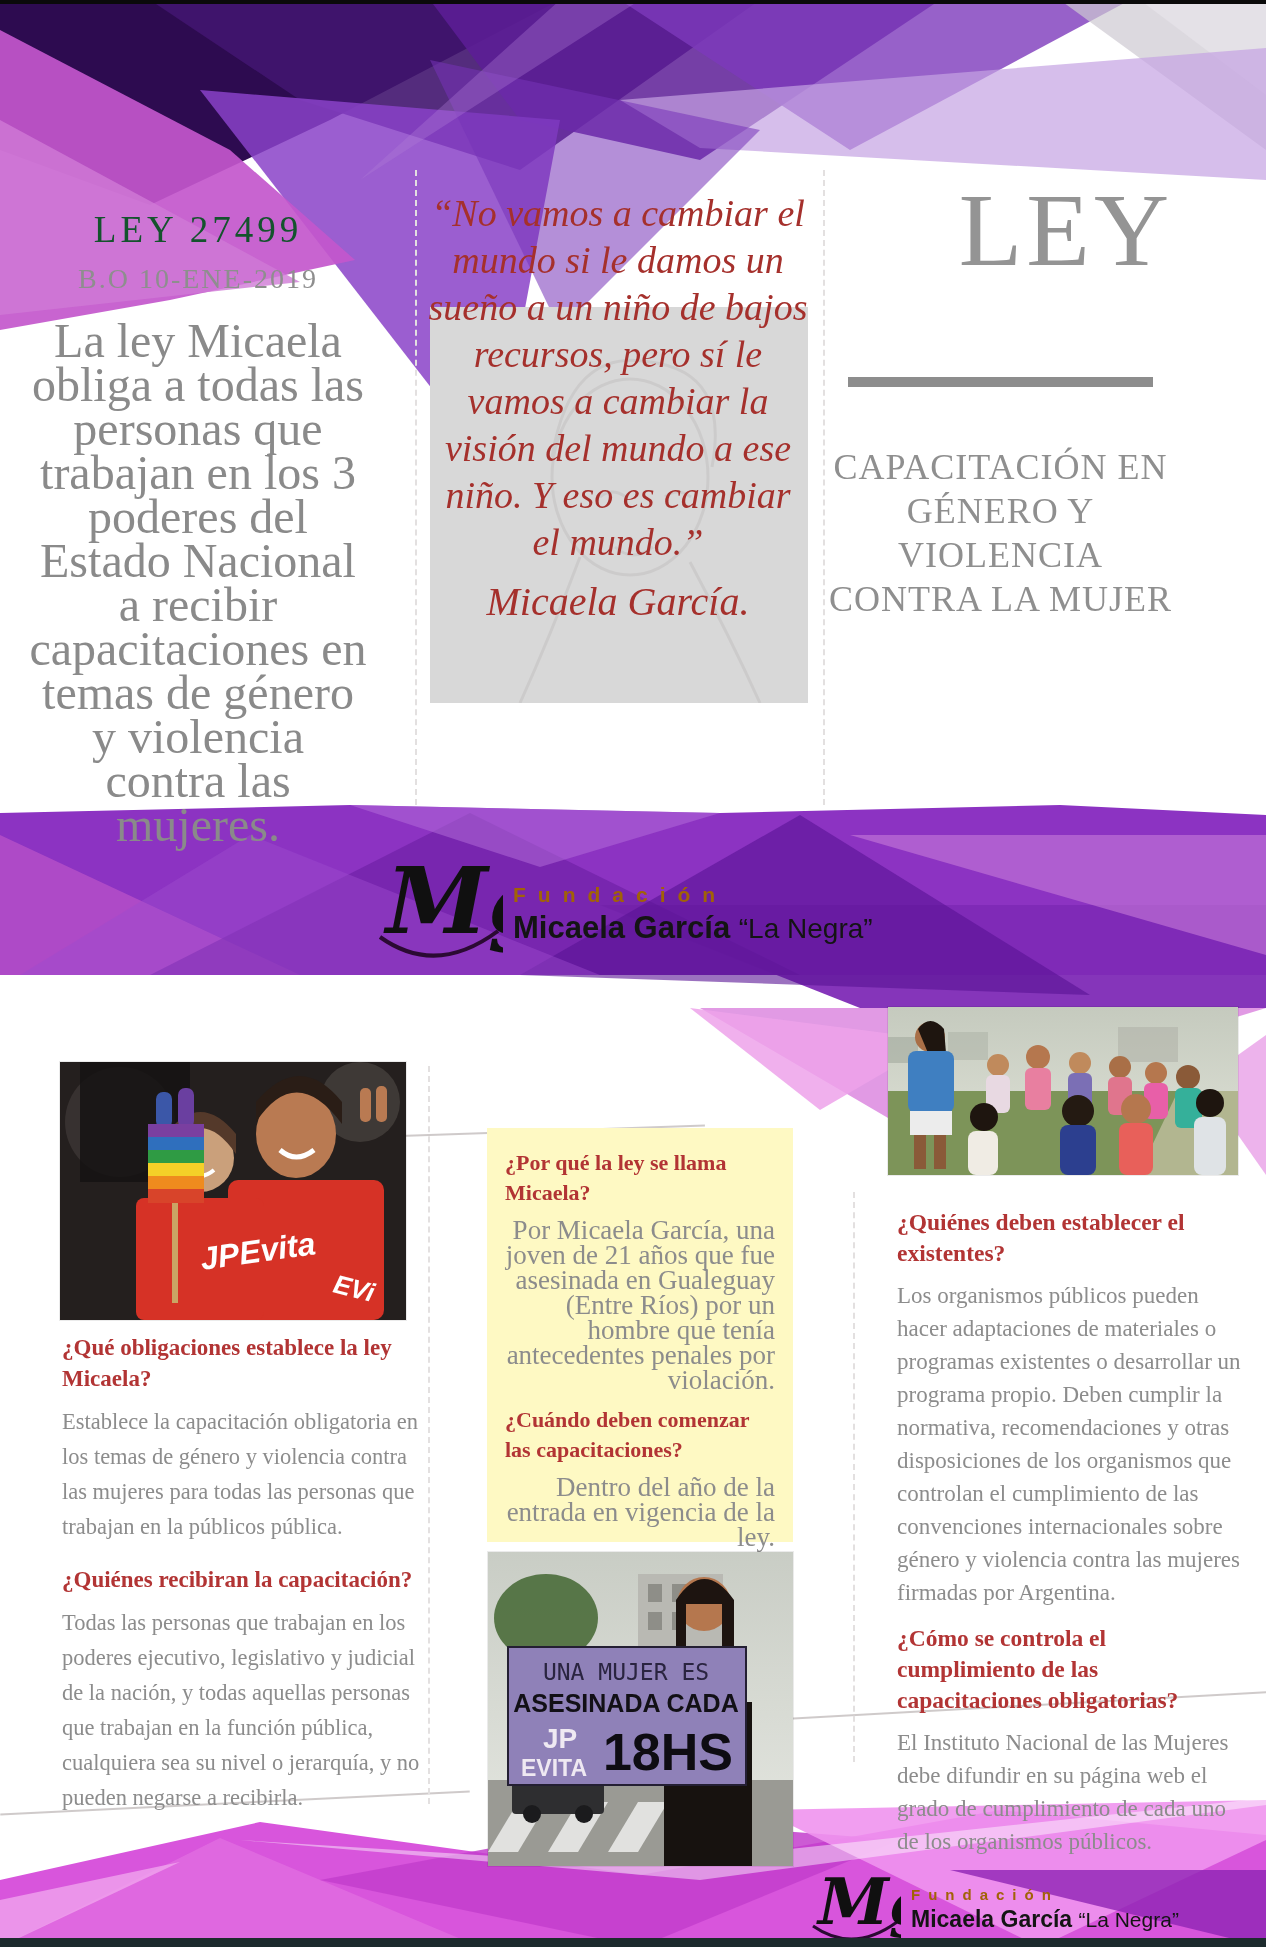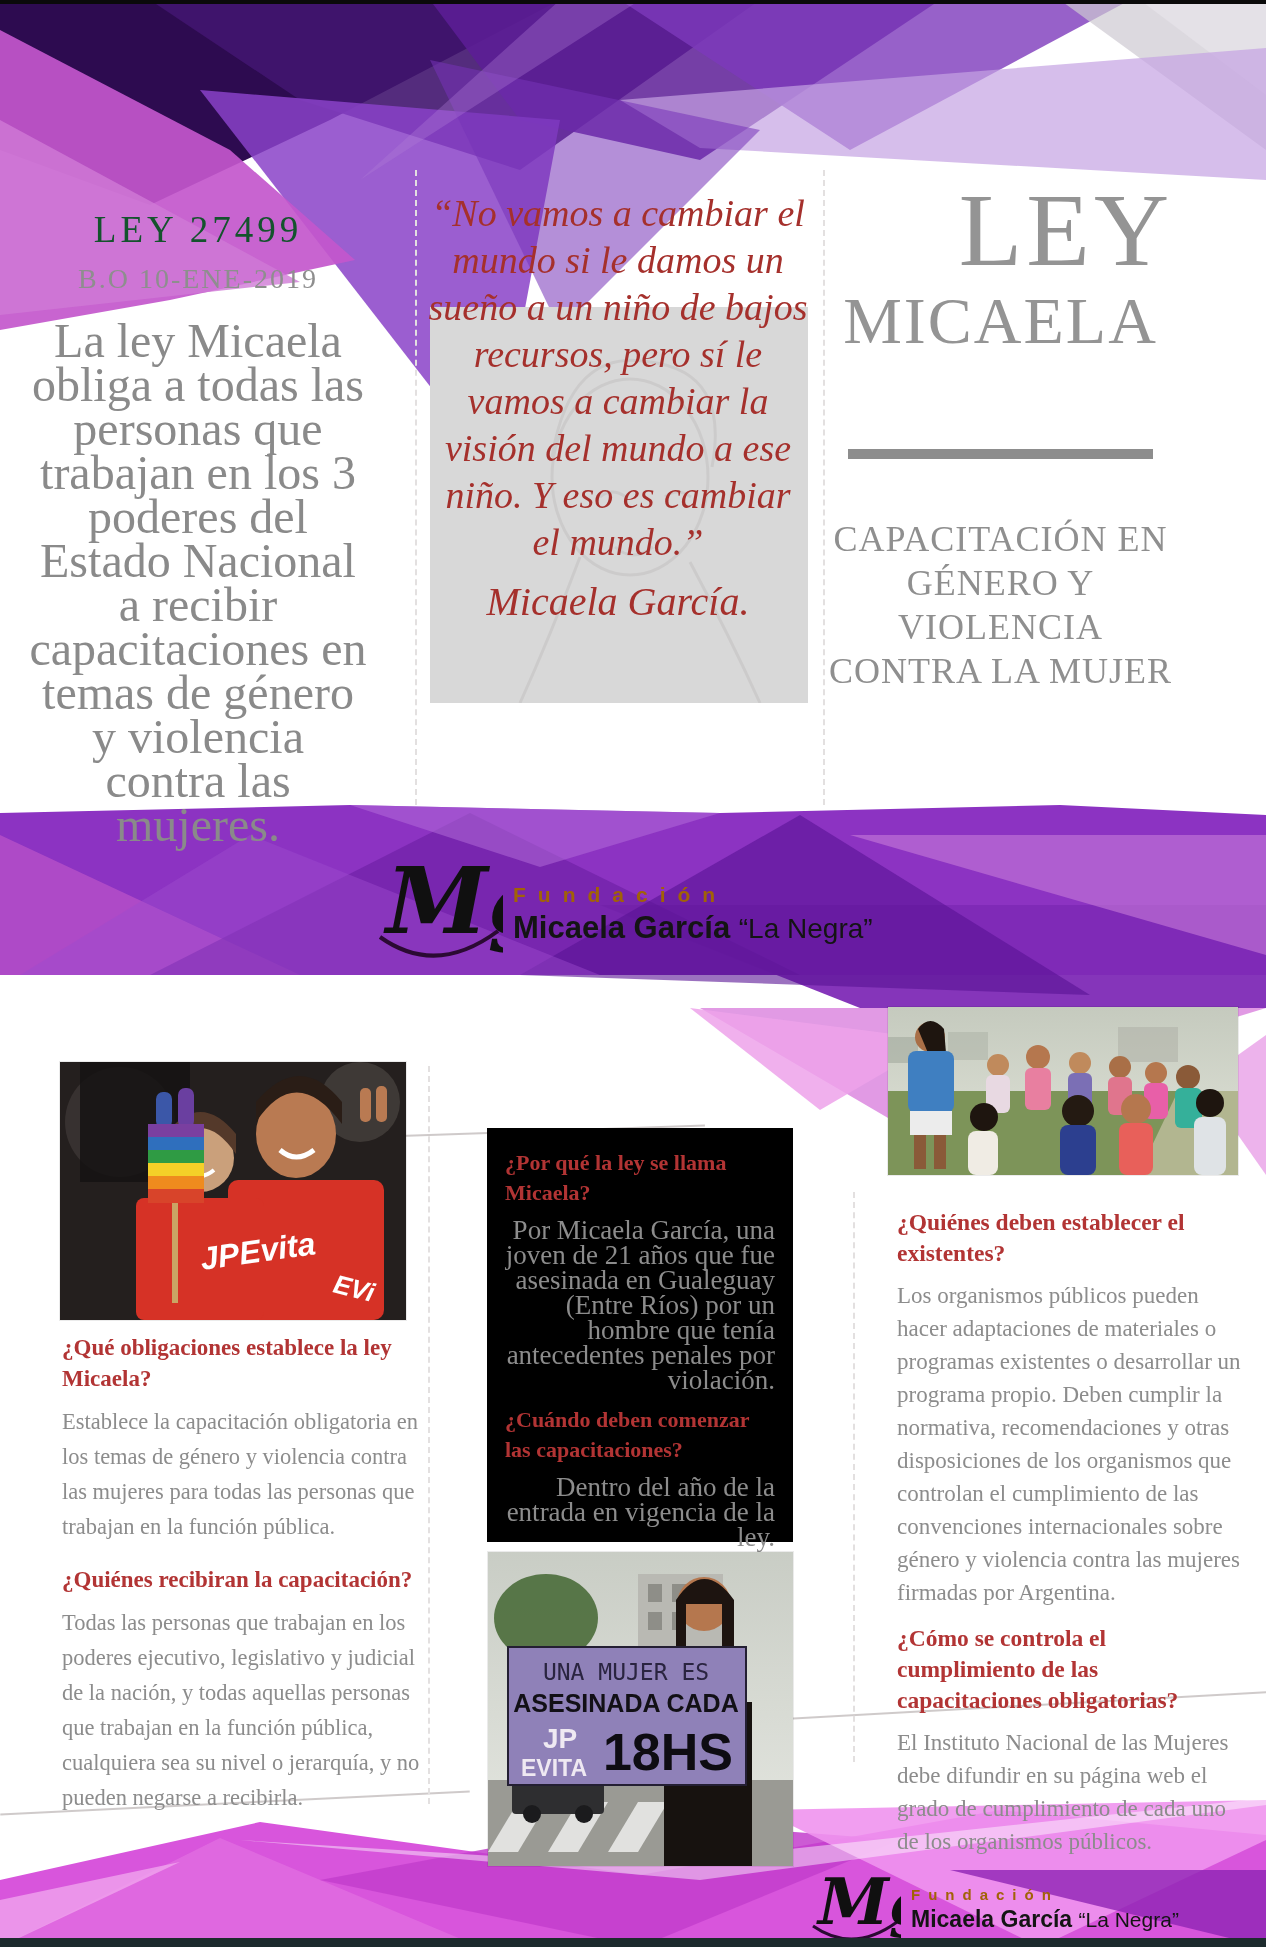--- a/index.html
+++ b/index.html
@@ -48,21 +48,21 @@
   .logo-footer .logo-nick{font-size:21px;}
 
   
   .qa-col{position:absolute;z-index:3;}
   .qa-left{left:62px;top:1332px;width:358px;}
   .qa-right{left:897px;top:1207px;width:348px;}
   .q{font-size:23px;line-height:31px;font-weight:600;color:#b23434;margin:0 0 10px 0;}
   .a{font-size:22.5px;line-height:35px;color:#8c8c8c;margin:0 0 20px 0;}
   .qa-right .a{font-size:23px;line-height:33px;margin-bottom:14px;}
   .qa-right .q{font-size:23.5px;}
-  .cream-box{position:absolute;left:487px;top:1128px;width:306px;height:414px;background:#000000;
+  .cream-box{position:absolute;left:487px;top:1128px;width:306px;height:414px;background:#fef9c3;
              box-sizing:border-box;padding:20px 18px 0 18px;z-index:3;}
   .cream-box .q{font-size:22px;line-height:30px;}
   .cream-box .a{font-size:27px;line-height:25px;margin-bottom:12px;text-align:right;}
 
   
   .photo{position:absolute;z-index:4;box-shadow:0 0 0 1px rgba(0,0,0,0.08);}
   .photo1{left:60px;top:1062px;width:346px;height:258px;}
   .photo2{left:488px;top:1552px;width:305px;height:314px;}
   .photo3{left:888px;top:1007px;width:350px;height:168px;}
 
@@ -111,21 +111,20 @@
           <path d="M185,240 q18,16 38,0"></path>
         </g>
       </svg>
     </div>
     <div class="quote-text">“No vamos a cambiar el mundo si le damos un sueño a un niño de bajos recursos, pero sí le vamos a cambiar la visión del mundo a ese niño. Y eso es cambiar el mundo.”</div>
     <div class="quote-author">Micaela García.</div>
   </div>
 
   <div class="panel-right">
     <div class="title1">LEY</div>
-    <div class="title2">MICAELA</div>
     <div class="title-rule"></div>
     <div class="subtitle">CAPACITACIÓN EN GÉNERO Y VIOLENCIA CONTRA LA MUJER</div>
   </div>
 
   <svg class="band-art" viewBox="0 0 1266 385" preserveAspectRatio="none">
     <polygon points="0,8 350,0 720,8 1060,0 1266,10 1266,170 0,170" fill="#8c33c2"></polygon>
     <polygon points="600,100 1266,100 1266,203 860,203" fill="#7e2ab6" opacity="0.95"></polygon>
     <polygon points="0,170 0,30 300,170" fill="#b44fc8" opacity="0.85"></polygon>
     <polygon points="150,170 470,8 800,170" fill="#6a1ea2" opacity="0.6"></polygon>
     <polygon points="520,170 800,10 1090,190" fill="#591394" opacity="0.6"></polygon>
@@ -260,21 +259,21 @@
         <rect x="231" y="116" width="34" height="52" rx="8" fill="#e8605a"></rect>
       <circle cx="322" cy="96" r="14" fill="#1e150f"></circle>
         <rect x="306" y="110" width="32" height="58" rx="8" fill="#dfe3e6"></rect>
       <circle cx="96" cy="110" r="14" fill="#1e150f"></circle>
         <rect x="80" y="124" width="30" height="44" rx="8" fill="#f0ece4"></rect>
     </g>
   </svg>
 
   <div class="qa-col qa-left">
     <h3 class="q">¿Qué obligaciones establece la ley Micaela?</h3>
-    <p class="a">Establece la capacitación obligatoria en los temas de género y violencia contra las mujeres para todas las personas que trabajan en la función pública.</p>
+    <p class="a">Establece la capacitación obligatoria en los temas de género y violencia contra las mujeres para todas las personas que trabajan en la públicos pública.</p>
     <h3 class="q">¿Quiénes recibiran la capacitación?</h3>
     <p class="a">Todas las personas que trabajan en los poderes ejecutivo, legislativo y judicial de la nación, y todas aquellas personas que trabajan en la función pública, cualquiera sea su nivel o jerarquía, y no pueden negarse a recibirla.</p>
   </div>
 
   <div class="cream-box">
     <h3 class="q">¿Por qué la ley se llama Micaela?</h3>
     <p class="a">Por Micaela García, una joven de 21 años que fue asesinada en Gualeguay (Entre Ríos) por un hombre que tenía antecedentes penales por violación.</p>
     <h3 class="q">¿Cuándo deben comenzar las capacitaciones?</h3>
     <p class="a">Dentro del año de la entrada en vigencia de la ley.</p>
   </div>

